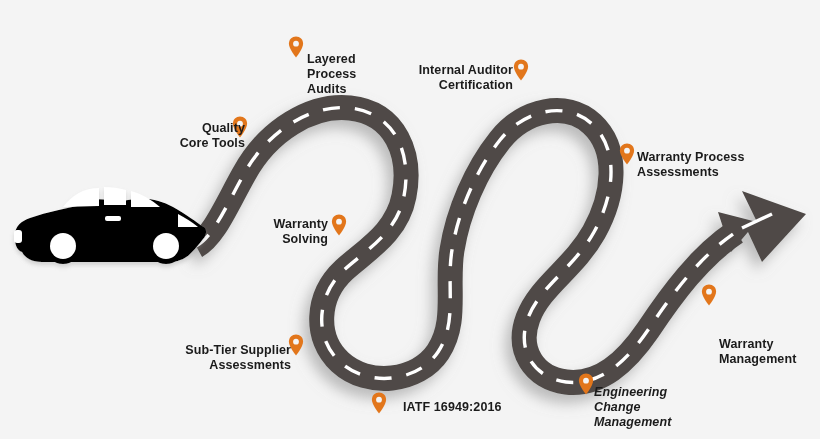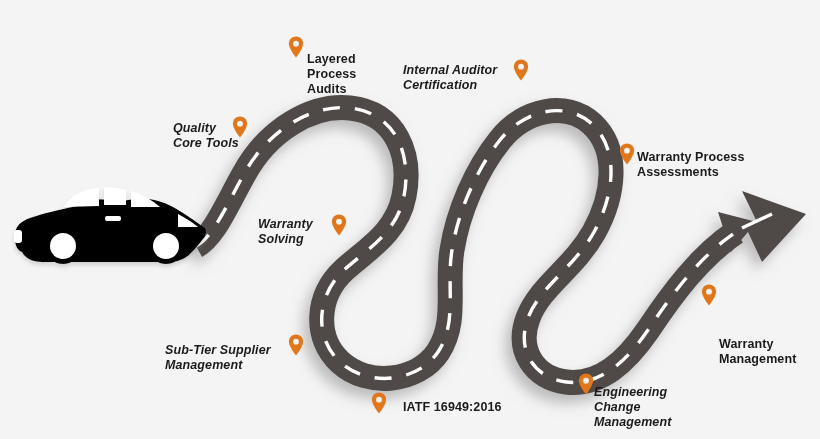--- a/index.html
+++ b/index.html
@@ -16,21 +16,21 @@
   .label{
     position:absolute;
     font-family:"Liberation Sans", sans-serif;
     font-weight:bold;
     font-size:12.5px;
     line-height:15px;
     color:#1b1b1b;
     letter-spacing:.1px;
     white-space:pre-line;
   }
-  .label.right{text-align:left;font-style:italic;}
+  .label.right{text-align:right;}
   .label.left{text-align:left;}
 
   .pin{position:absolute;width:16px;height:22px;}
 </style>
 </head>
 <body style="background: rgb(244, 244, 244);">
 
 <div id="stage">
 
   <svg id="roadmap-svg" viewBox="0 0 820 439">
@@ -154,21 +154,21 @@
       <svg class="pin" viewBox="0 0 16 22" style="left: 371px; top: 392px;">
     <path d="M8 0.6 C4.0 0.6 0.9 3.7 0.9 7.7 C0.9 12.6 8 21.4 8 21.4 C8 21.4 15.1 12.6 15.1 7.7 C15.1 3.7 12.0 0.6 8 0.6 Z" fill="#e2761b"></path>
     <circle cx="8" cy="7.7" r="2.9" fill="#f4f4f4"></circle>
   </svg>
       <div class="label left" style="left: 387px; top: 400px; width: 110px; margin-left: 16px;">IATF 16949:2016</div>
       <svg class="pin" viewBox="0 0 16 22" style="left: 288px; top: 334px;">
     <path d="M8 0.6 C4.0 0.6 0.9 3.7 0.9 7.7 C0.9 12.6 8 21.4 8 21.4 C8 21.4 15.1 12.6 15.1 7.7 C15.1 3.7 12.0 0.6 8 0.6 Z" fill="#e2761b"></path>
     <circle cx="8" cy="7.7" r="2.9" fill="#f4f4f4"></circle>
   </svg>
       <div class="label right" style="left: 165px; top: 343px; width: 126px;">Sub-Tier Supplier
-Management</div>
+Assessments</div>
       <svg class="pin" viewBox="0 0 16 22" style="left: 331px; top: 214px;">
     <path d="M8 0.6 C4.0 0.6 0.9 3.7 0.9 7.7 C0.9 12.6 8 21.4 8 21.4 C8 21.4 15.1 12.6 15.1 7.7 C15.1 3.7 12.0 0.6 8 0.6 Z" fill="#e2761b"></path>
     <circle cx="8" cy="7.7" r="2.9" fill="#f4f4f4"></circle>
   </svg>
       <div class="label right" style="left: 258px; top: 217px; width: 70px;">Warranty
 Solving</div>
     </div>
 
 </div>
 

